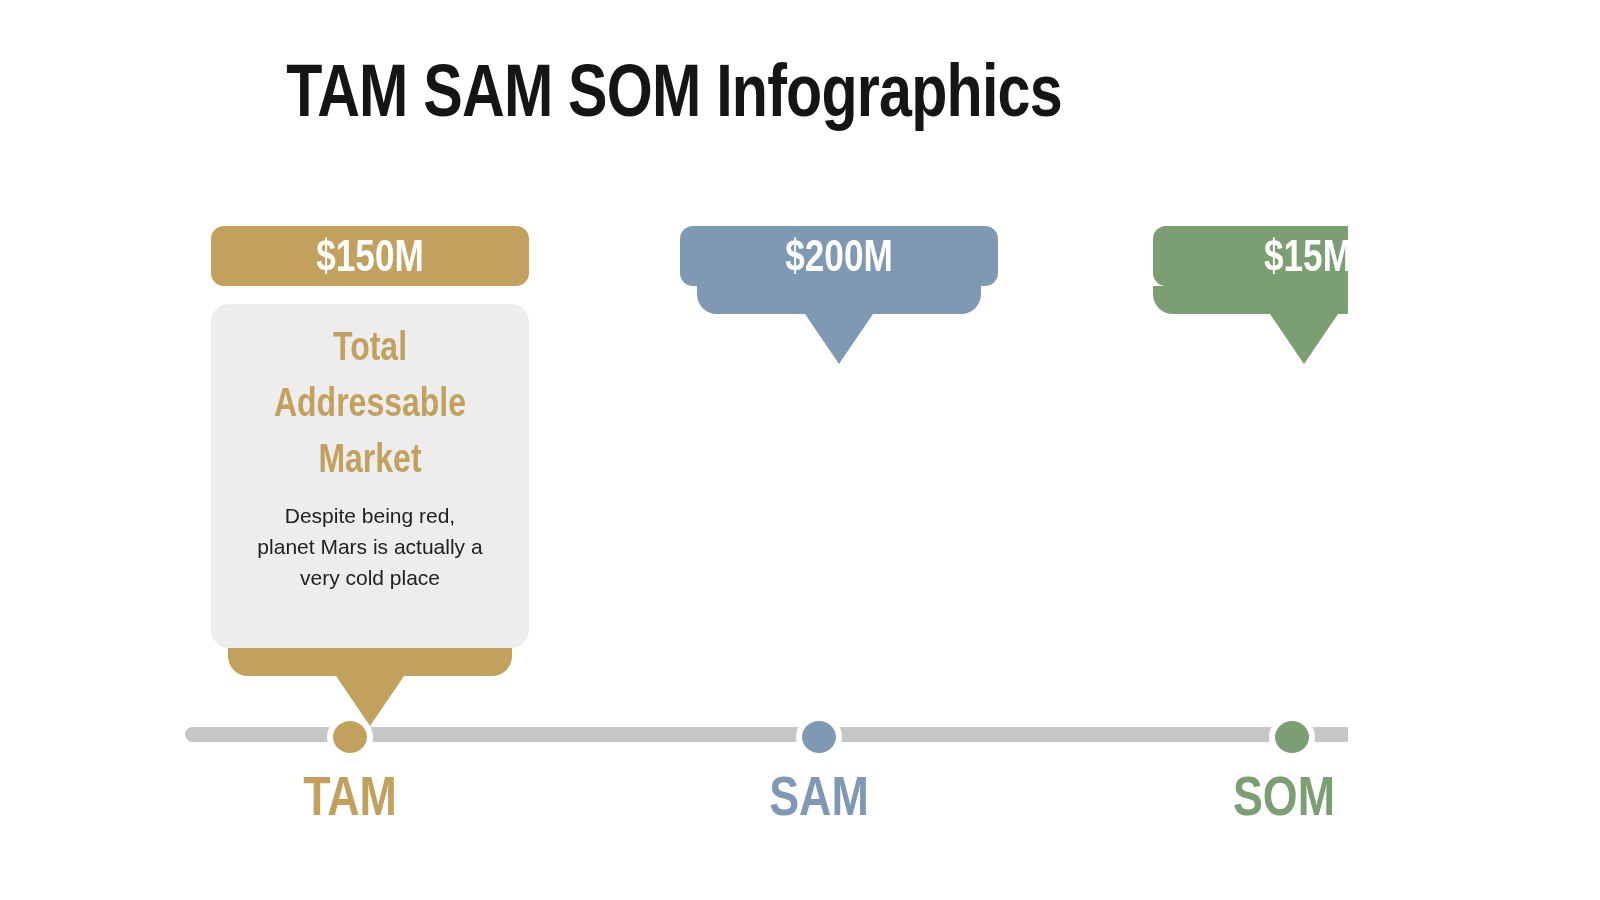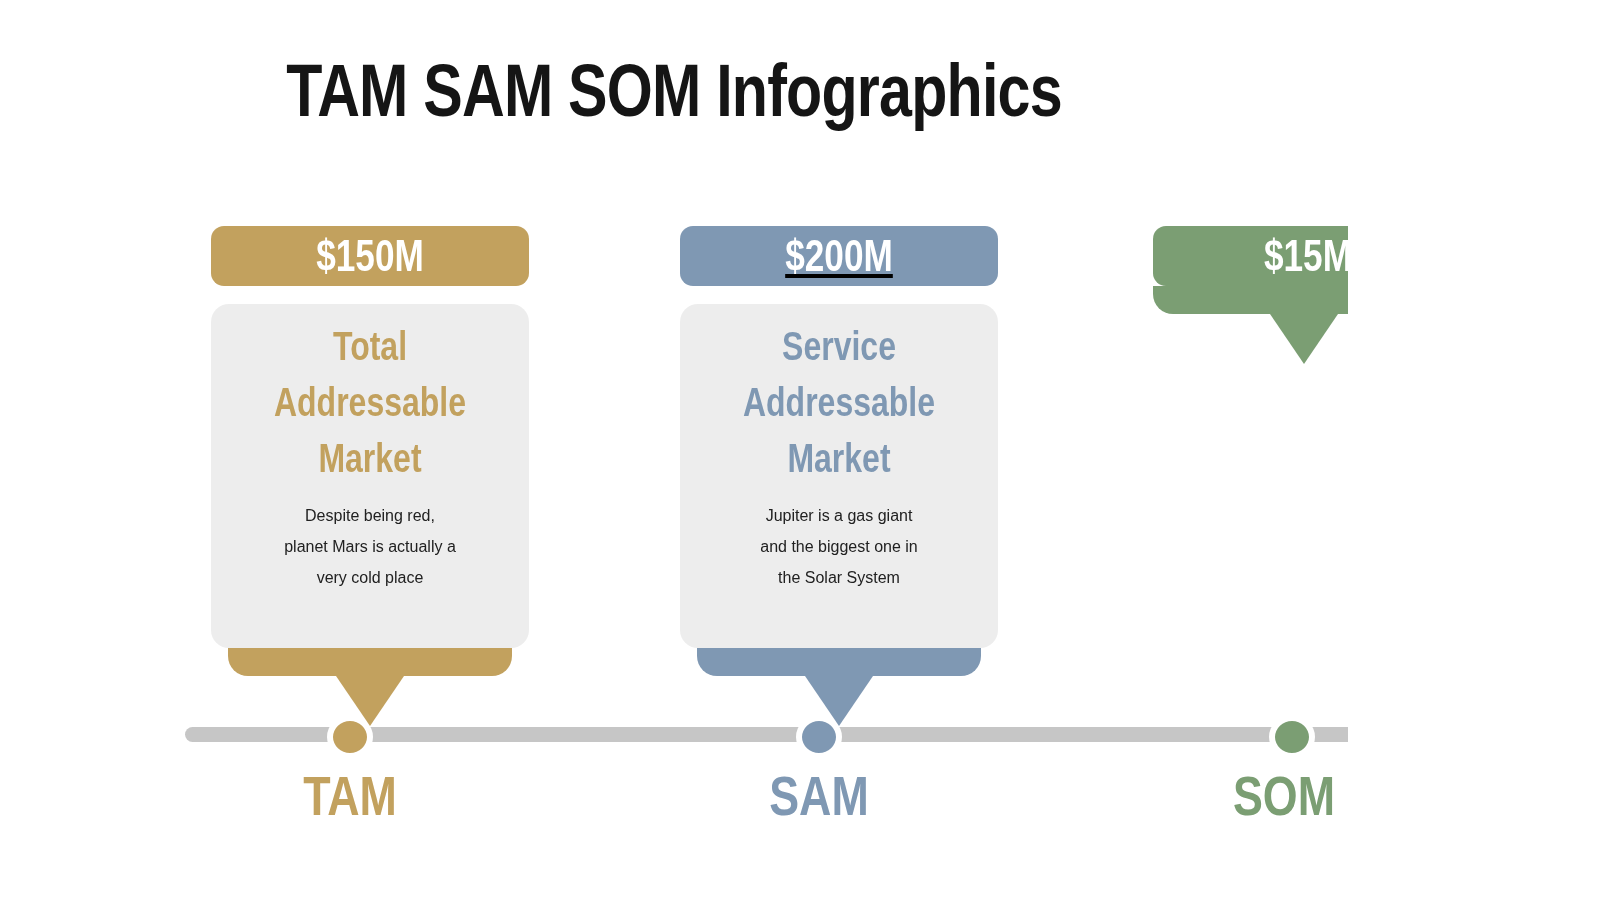--- a/index.html
+++ b/index.html
@@ -79,21 +79,21 @@
     margin: 0;
     text-align: center;
     font-weight: 700;
     font-size: 40px;
     line-height: 56px;
     letter-spacing: 0px;
   }
   .card-desc {
     margin: 14px 0 0 0;
     text-align: center;
-    font-size: 16px;
+    font-size: 21px;
     line-height: 31px;
     color: var(--body-ink);
     white-space: pre-line;
   }
   .band {
     height: 28px;
     margin: 0 17px;
     border-radius: 0 0 20px 20px;
   }
   .pointer {
@@ -135,21 +135,21 @@
     width: 1230px;
     height: 15px;
     background: var(--line-gray);
     border-radius: 8px;
     z-index: 1;
   }
   
   .c-gold .badge, .c-gold .band, .c-gold .dot { background: var(--gold); }
   .c-gold .pointer { border-top-color: var(--gold); }
   .c-gold .card-heading, .c-gold .tick-label { color: var(--gold); }
-  .c-blue .badge, .c-blue .band, .c-blue .dot { background: var(--blue); text-decoration: underline; }
+  .c-blue .badge, .c-blue .band, .c-blue .dot { background: var(--blue); }
   .c-blue .pointer { border-top-color: var(--blue); }
   .c-blue .card-heading, .c-blue .tick-label { color: var(--blue); }
   .c-green .badge, .c-green .band, .c-green .dot { background: var(--green); margin-left: 8px; }
   .c-green .pointer { border-top-color: var(--green); }
   .c-green .card-heading, .c-green .tick-label { color: var(--green); }
 </style>
 </head>
 <body>
 
 <div class="stage">
@@ -171,26 +171,20 @@
     <div class="band"></div>
     <div class="pointer"></div>
     <div class="dot"></div>
     <div class="tick-label condensed">TAM</div>
   </div>
 
   <div class="column col-sam c-blue">
     <div class="badge">
       <span class="badge-text condensed">$200M</span>
     </div>
-    <div class="card">
-      <h2 class="card-heading condensed">Service Addressable Market</h2>
-      <p class="card-desc">Jupiter is a gas giant
-and the biggest one in
-the Solar System</p>
-    </div>
     <div class="band"></div>
     <div class="pointer"></div>
     <div class="dot"></div>
     <div class="tick-label condensed">SAM</div>
   </div>
 
   <div class="column col-som c-green">
     <div class="badge">
       <span class="badge-text condensed">$15M</span>
     </div>

